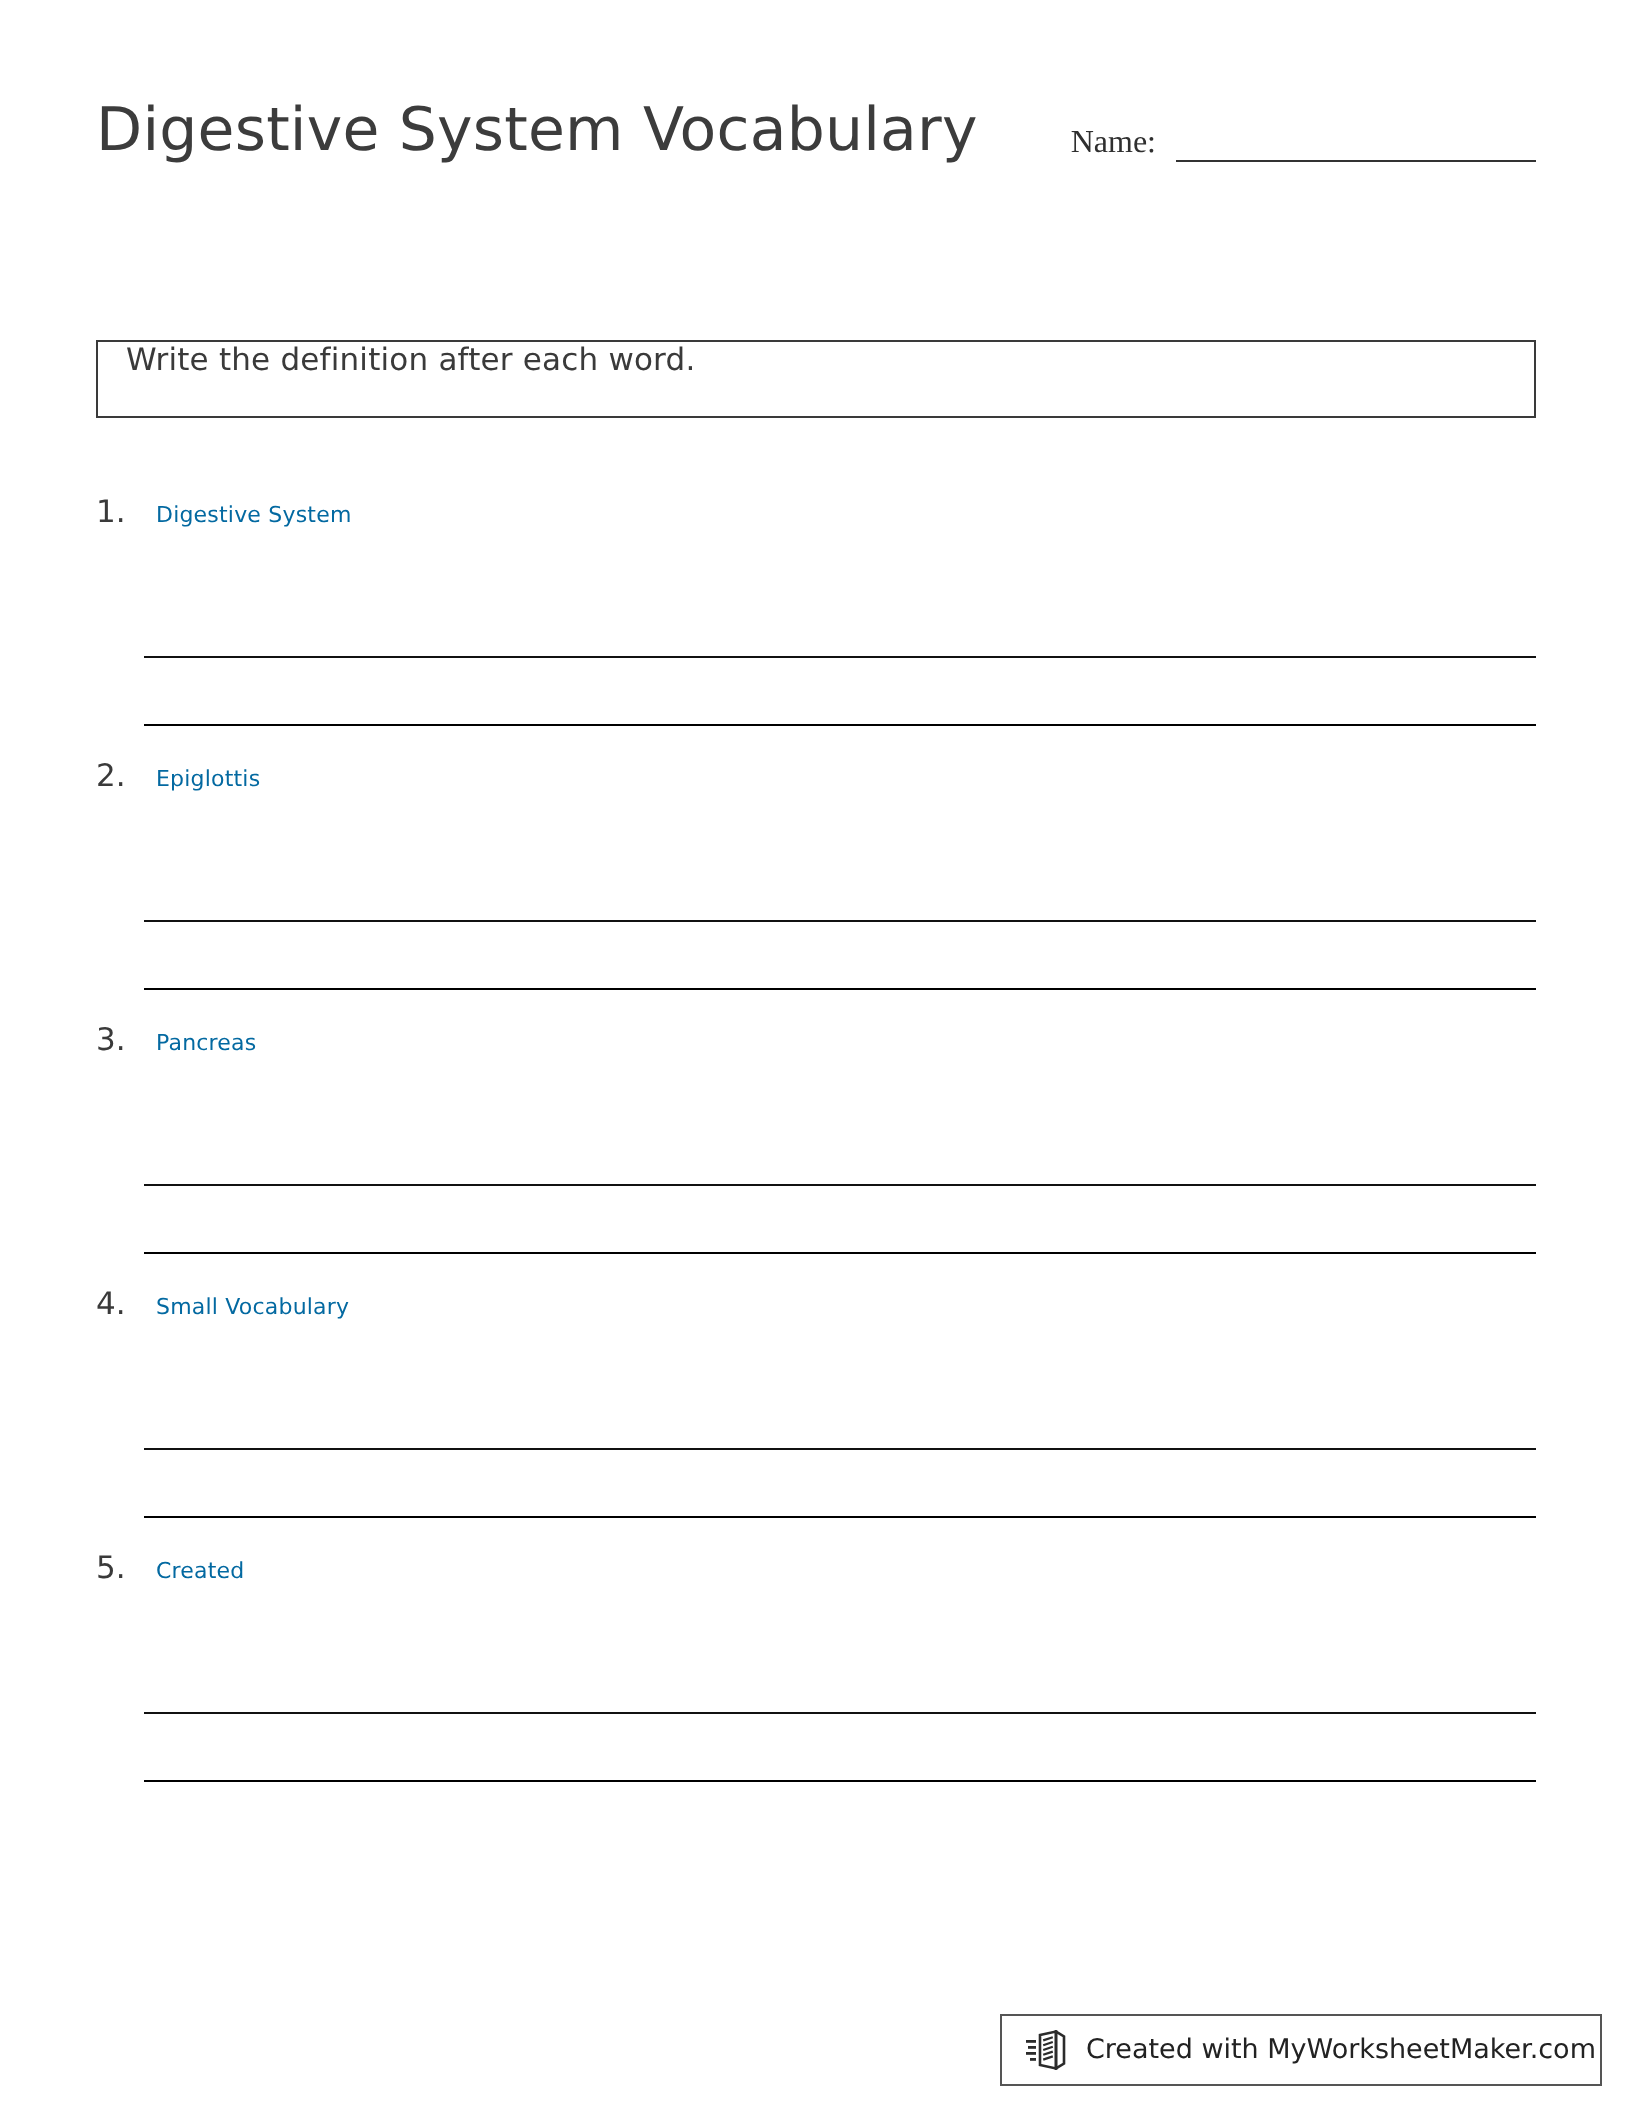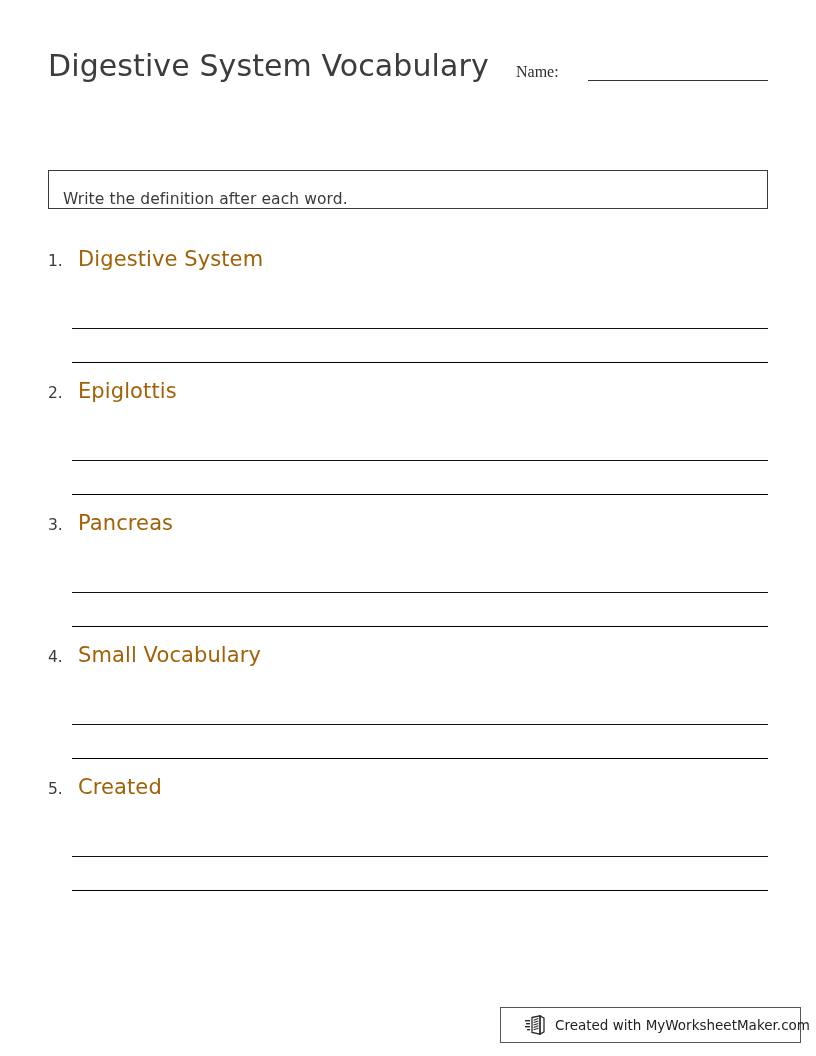--- a/index.html
+++ b/index.html
@@ -54,21 +54,21 @@
   .nd-row {
     display: flex;
     align-items: flex-end;
     height: 38px;
   }
 
   .nd-label {
     font-family: "Liberation Serif", "DejaVu Serif", serif;
     font-size: 16px;
     color: #2f2f2f;
-    text-align: left;
+    text-align: right;
     width: 62px;
     padding-bottom: 3px;
     white-space: nowrap;
   }
 
   .nd-rule {
     flex: 1;
     margin-left: 10px;
     border-bottom: 1.4px solid #333333;
     height: 0;
@@ -78,21 +78,21 @@
   
   .instruction-box {
     position: absolute;
     left: 48px;
     top: 170px;
     width: 720px;
     height: 39px;
     border: 1.4px solid #3a3a3a;
     box-sizing: border-box;
     display: flex;
-    align-items: flex-end;
+    align-items: flex-start;
   }
 
   .instruction-text {
     padding-left: 14px;
     font-size: 15.5px;
     color: #3a3a3a;
     letter-spacing: 0.1px;
   }
 
   
@@ -115,22 +115,22 @@
   }
 
   .item-number {
     width: 30px;
     font-size: 15.5px;
     color: #3a3a3a;
     flex: none;
   }
 
   .item-word {
-    font-size: 21px;
-    color: #a16207;
+    font-size: 11px;
+    color: #0369a1;
     letter-spacing: 0.1px;
   }
 
   .answer-lines {
     position: absolute;
     left: 24px;
     right: 0;
     top: 48px;
   }
 
@@ -147,21 +147,21 @@
     position: absolute;
     left: 500px;
     top: 1007px;
     width: 301px;
     height: 36px;
     border: 1.2px solid #555555;
     box-sizing: border-box;
     background: #ffffff;
     display: flex;
     align-items: center;
-    padding-left: 24px;
+    padding-left: 12px;
   }
 
   .badge-logo {
     width: 22px;
     height: 20px;
     flex: none;
     margin-right: 8px;
   }
 
   .badge-text {

